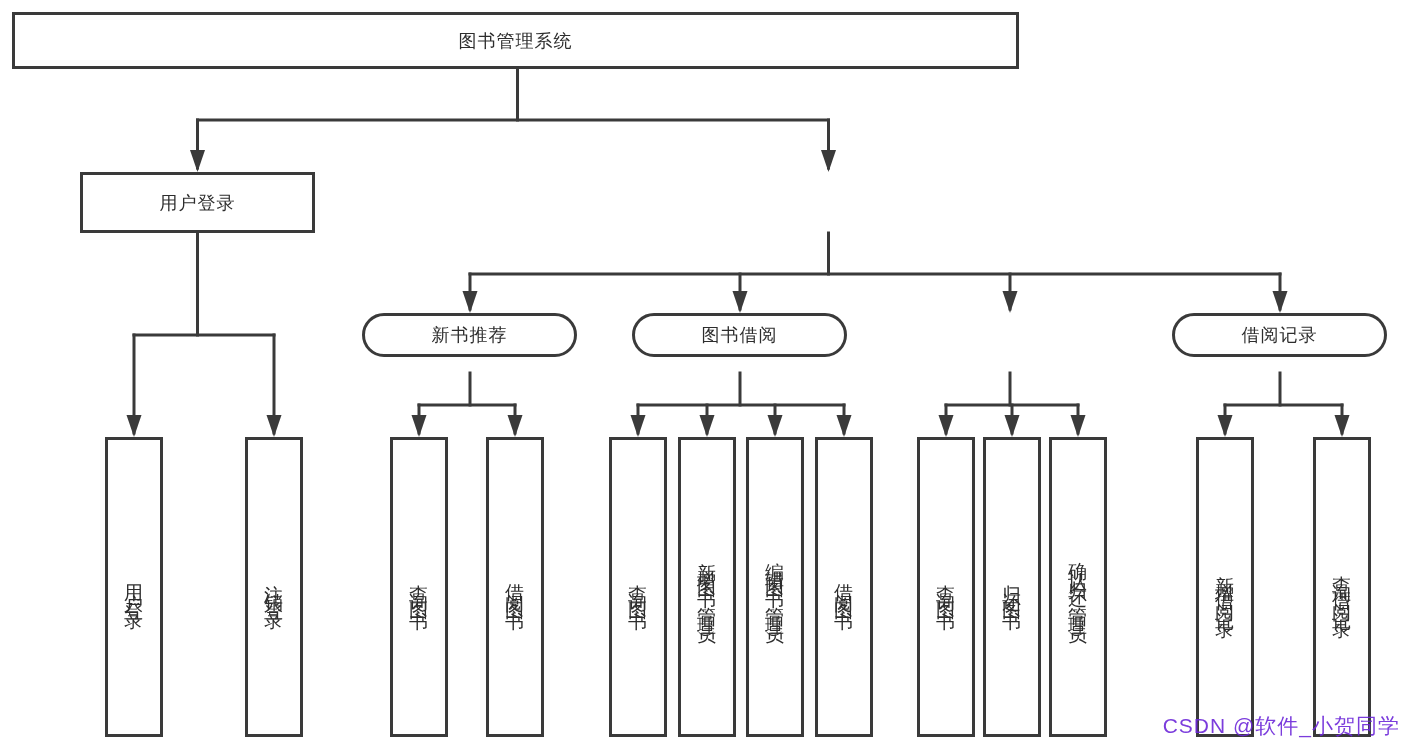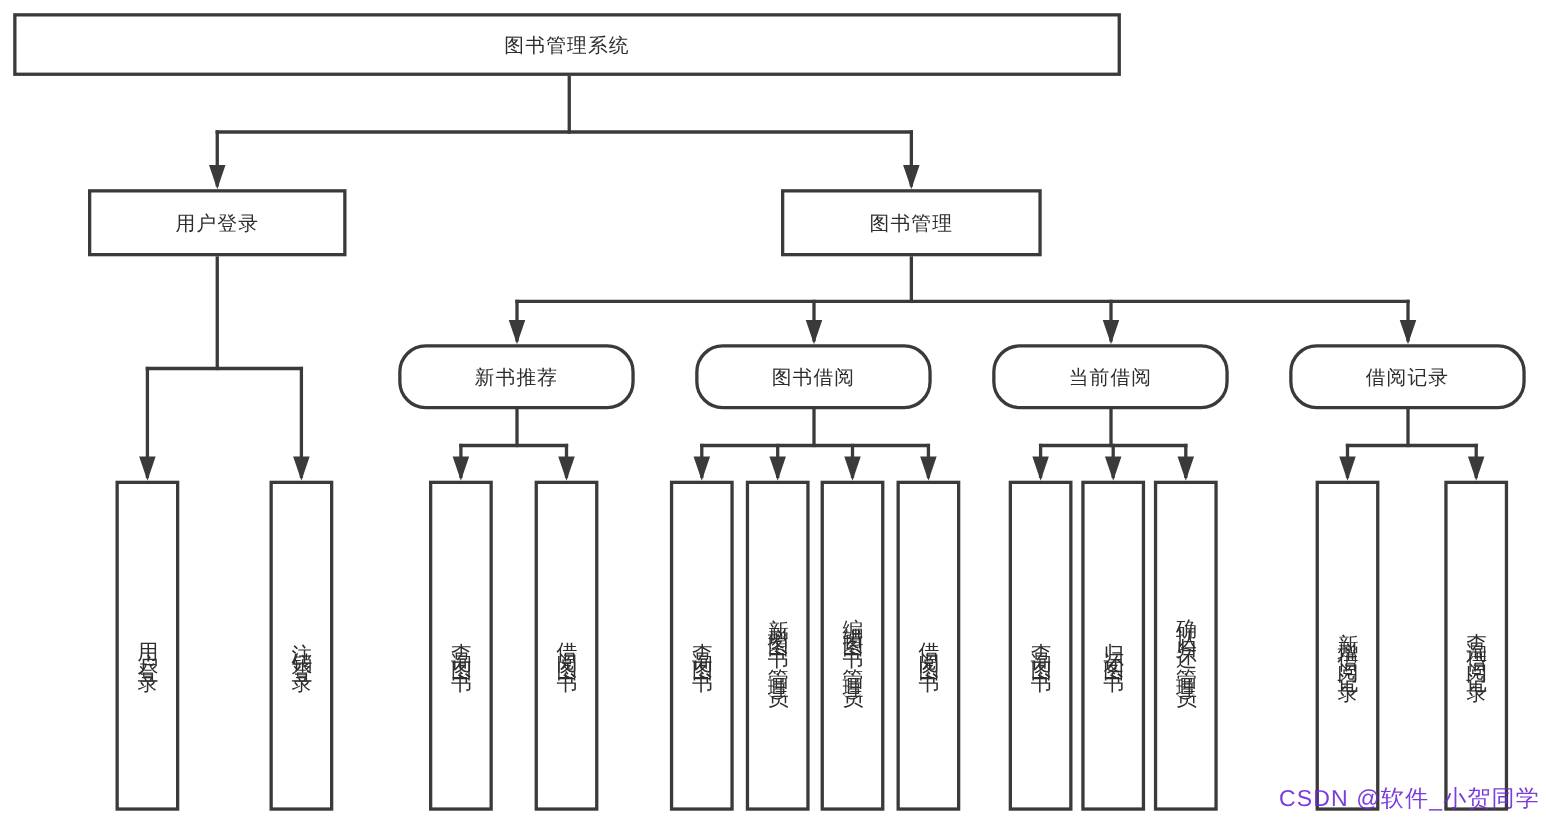--- a/index.html
+++ b/index.html
@@ -16,21 +16,21 @@
     position:absolute;
     box-sizing:border-box;
     border:3px solid #3a3a3a;
     background:#ffffff;
     display:flex;align-items:center;justify-content:center;
     text-align:center;
   }
   .h-label{font-size:18px;letter-spacing:1px;color:#2d2d2d;}
   .root{left:12px;top:12px;width:1007px;height:57px;}
   .lvl2{top:172px;height:61px;}
-  .lvl3{top:313px;width:215px;height:59px;border-radius:25px;}
+  .lvl3{top:313px;width:215px;height:44px;border-radius:25px;}
   .leaf{top:437px;width:58px;height:300px;}
   .v-label{
     writing-mode:vertical-rl;
     text-orientation:mixed;
     font-size:19px;
     letter-spacing:9px;
     line-height:1;
     color:#2d2d2d;
     white-space:nowrap;
   }
@@ -115,32 +115,26 @@
     </g>
   </svg>
 
   <div class="box root">
     <span class="h-label">图书管理系统</span>
   </div>
 
   <div class="box lvl2" style="left:80px;width:235px;">
     <span class="h-label">用户登录</span>
   </div>
-  <div class="box lvl2" style="left:710px;width:237px;">
-    <span class="h-label">图书管理</span>
-  </div>
 
   <div class="box lvl3" style="left:362px;">
     <span class="h-label">新书推荐</span>
   </div>
   <div class="box lvl3" style="left:632px;font-family:Liberation Serif, serif;">
     <span class="h-label">图书借阅</span>
-  </div>
-  <div class="box lvl3" style="left:902px;">
-    <span class="h-label">当前借阅</span>
   </div>
   <div class="box lvl3" style="left:1172px;text-align:center;">
     <span class="h-label">借阅记录</span>
   </div>
 
   <div class="box leaf" style="left:105px;">
     <span class="v-label">用户登录</span>
   </div>
   <div class="box leaf" style="left:245px;">
     <span class="v-label">注销登录</span>

